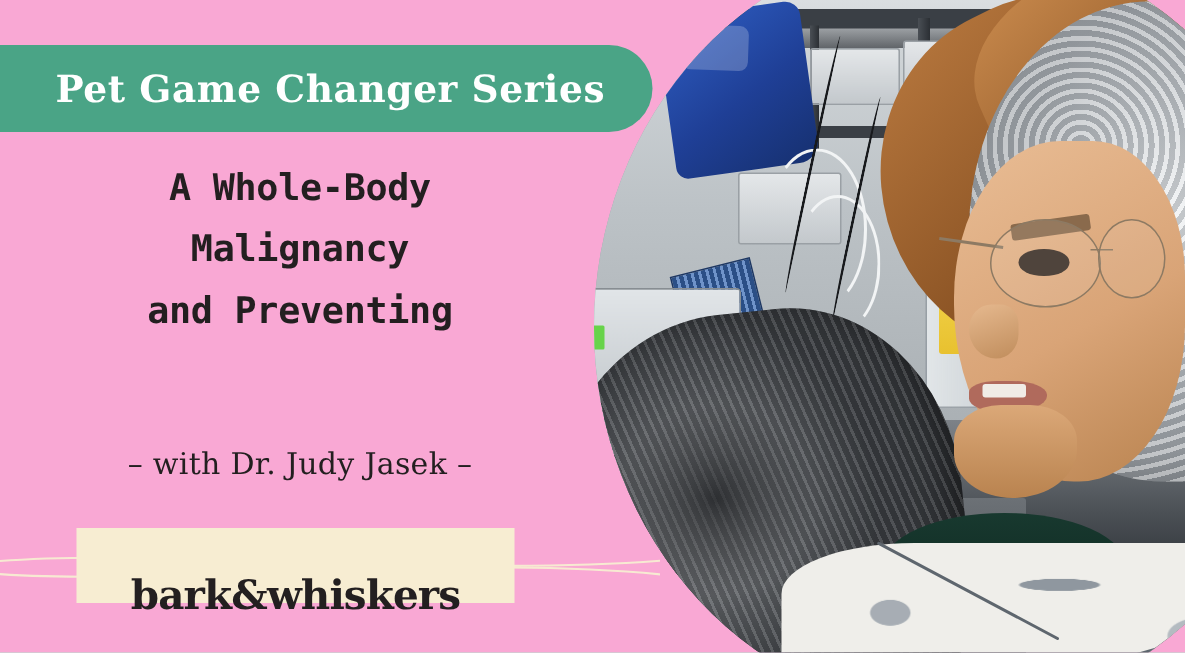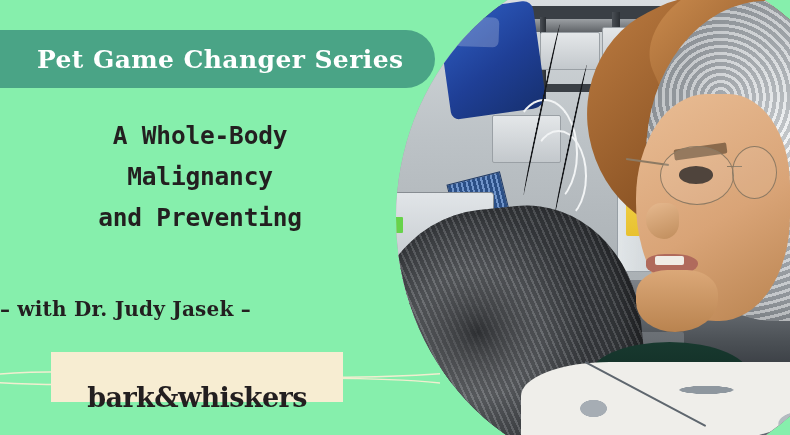--- a/index.html
+++ b/index.html
@@ -4,21 +4,21 @@
 <style>
   html,body{margin:0;padding:0;}
   body{
     width:790px;height:435px;
     font-family:"Liberation Sans",sans-serif;
     overflow:hidden;
   }
   #card{
     position:relative;
     width:790px;height:435px;
-    background:#86efac;
+    background:#f9a8d4;
     overflow:hidden;
   }
 
   
   #photo-wrap{
     position:absolute;
     left:396px;top:-40px;
     width:480px;height:516px;
     border-radius:50%;
     overflow:hidden;
@@ -166,31 +166,30 @@
   #headline{
     position:absolute;left:0;top:104px;width:400px;
     z-index:4;
     text-align:center;
     color:#231F20;
     font-family:"DejaVu Sans Mono","Liberation Mono",monospace;
     font-weight:700;
     font-size:24.5px;
     line-height:41px;
     letter-spacing:-0.2px;
-    margin-top:11px;
   }
   #headline div{white-space:nowrap;}
 
   
   #byline{
     position:absolute;left:0;top:297px;width:400px;
-    z-index:4;text-align:left;
+    z-index:4;text-align:center;
     color:#231F20;
     font-family:"DejaVu Serif",serif;
-    font-weight:700;
+    font-weight:400;
     font-size:20px;
     letter-spacing:.2px;
     white-space:nowrap;
   }
 
   
   #swooshes{position:absolute;left:0;top:352px;width:440px;height:50px;z-index:2;}
   #logo-band{
     position:absolute;left:51px;top:352px;
     width:292px;height:50px;

